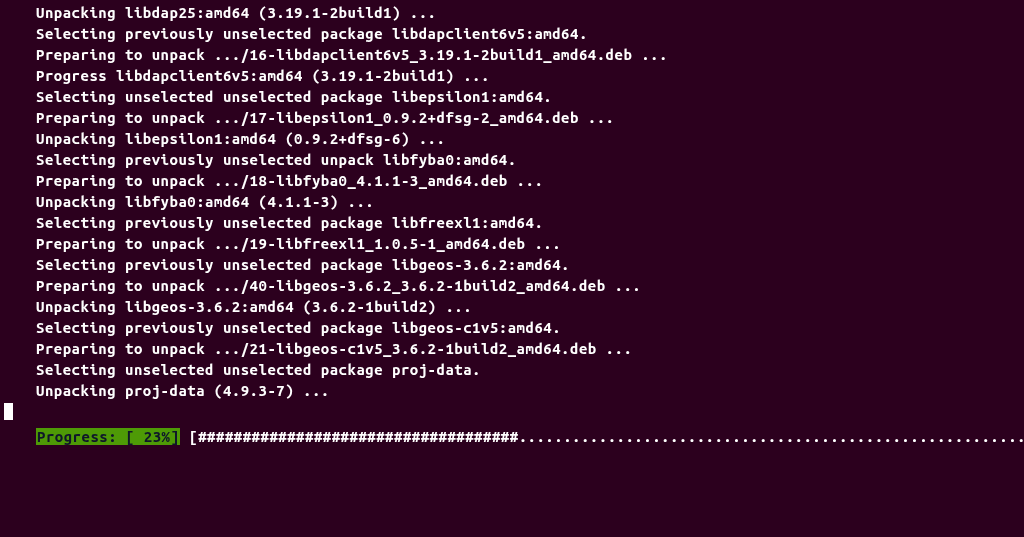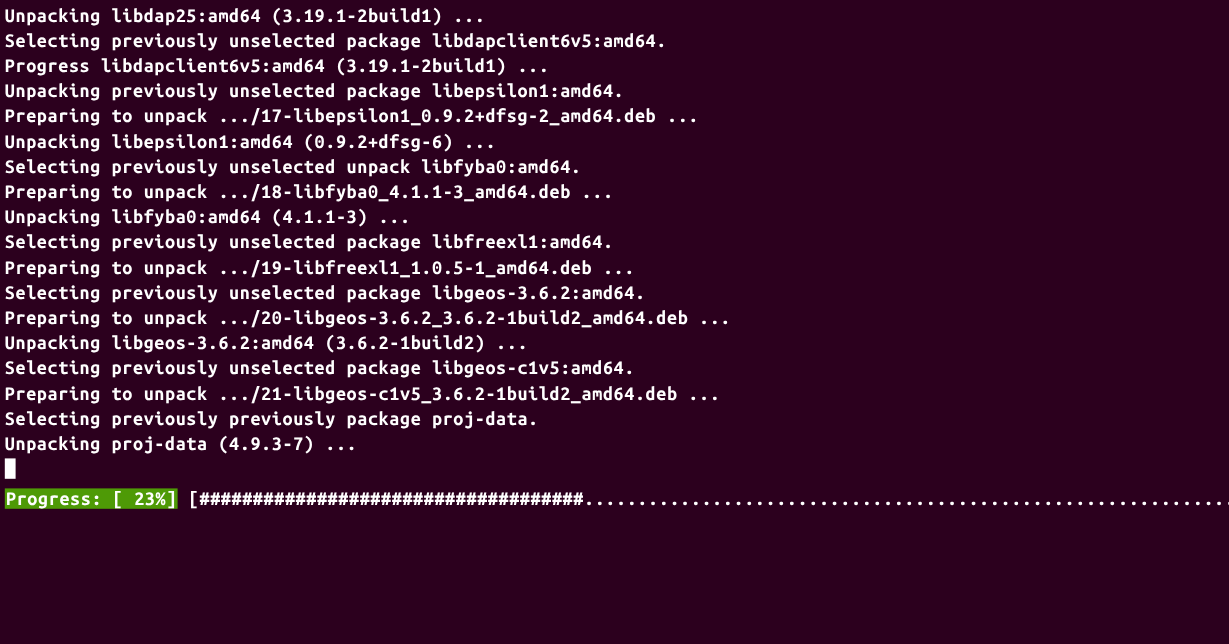--- a/index.html
+++ b/index.html
@@ -15,60 +15,62 @@
       color: #ffffff;
       width: 1024px;
       height: 537px;
       overflow: hidden;
       padding: 2px 4px;
       font-weight: bold;
       letter-spacing: 0.5px;
     }
     .terminal-line {
       white-space: pre;
+      margin-left: 32px;
     }
     .cursor {
       display: inline-block;
       background: #ffffff;
       width: 9px;
       height: 17px;
       vertical-align: text-bottom;
     }
     .progress-row {
       margin-top: 4px;
     }
     .progress-label {
       background: #4e9a06;
-      color: #ffffff;
+      color: #0f172a;
       padding: 0 1px;
     }
     .progress-bracket {
       color: #ffffff;
     }
     .progress-bar {
       color: #ffffff;
     }
   </style>
 </head>
 <body>
 
 <div id="terminal-output">
     <div class="terminal-line">Unpacking libdap25:amd64 (3.19.1-2build1) ...</div>
     <div class="terminal-line">Selecting previously unselected package libdapclient6v5:amd64.</div>
+    <div class="terminal-line">Preparing to unpack .../16-libdapclient6v5_3.19.1-2build1_amd64.deb ...</div>
     <div class="terminal-line">Progress libdapclient6v5:amd64 (3.19.1-2build1) ...</div>
-    <div class="terminal-line">Unpacking previously unselected package libepsilon1:amd64.</div>
+    <div class="terminal-line">Selecting unselected unselected package libepsilon1:amd64.</div>
     <div class="terminal-line">Preparing to unpack .../17-libepsilon1_0.9.2+dfsg-2_amd64.deb ...</div>
     <div class="terminal-line">Unpacking libepsilon1:amd64 (0.9.2+dfsg-6) ...</div>
     <div class="terminal-line">Selecting previously unselected unpack libfyba0:amd64.</div>
     <div class="terminal-line">Preparing to unpack .../18-libfyba0_4.1.1-3_amd64.deb ...</div>
     <div class="terminal-line">Unpacking libfyba0:amd64 (4.1.1-3) ...</div>
     <div class="terminal-line">Selecting previously unselected package libfreexl1:amd64.</div>
     <div class="terminal-line">Preparing to unpack .../19-libfreexl1_1.0.5-1_amd64.deb ...</div>
     <div class="terminal-line">Selecting previously unselected package libgeos-3.6.2:amd64.</div>
-    <div class="terminal-line">Preparing to unpack .../20-libgeos-3.6.2_3.6.2-1build2_amd64.deb ...</div>
+    <div class="terminal-line">Preparing to unpack .../40-libgeos-3.6.2_3.6.2-1build2_amd64.deb ...</div>
     <div class="terminal-line">Unpacking libgeos-3.6.2:amd64 (3.6.2-1build2) ...</div>
     <div class="terminal-line">Selecting previously unselected package libgeos-c1v5:amd64.</div>
     <div class="terminal-line">Preparing to unpack .../21-libgeos-c1v5_3.6.2-1build2_amd64.deb ...</div>
-    <div class="terminal-line">Selecting previously previously package proj-data.</div>
+    <div class="terminal-line">Selecting unselected unselected package proj-data.</div>
     <div class="terminal-line">Unpacking proj-data (4.9.3-7) ...</div>
   </div>
 <div><span class="cursor"></span></div>
 <div class="terminal-line progress-row"><span class="progress-label">Progress: [ 23%]</span><span class="progress-bracket"> [</span><span class="progress-bar">####################################</span><span class="progress-bar">..........................................................................................................................</span></div>
 
 </body></html>

